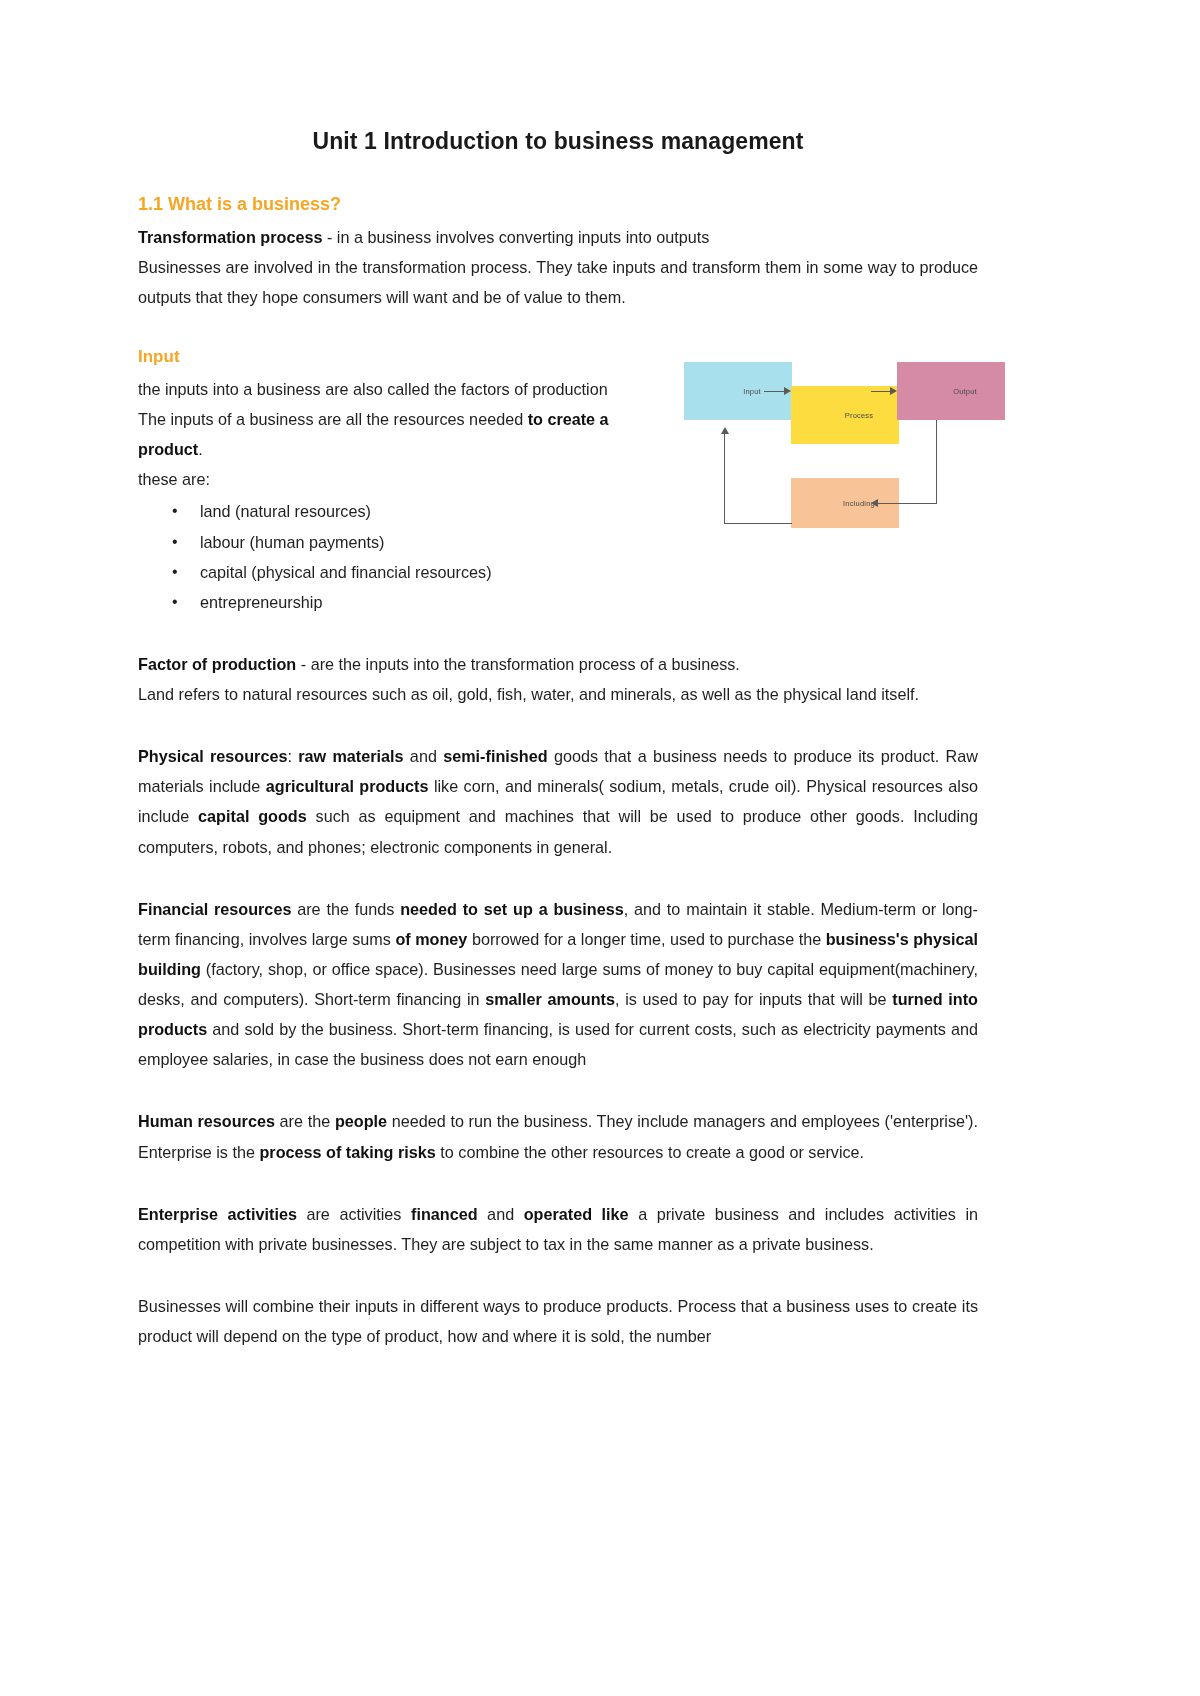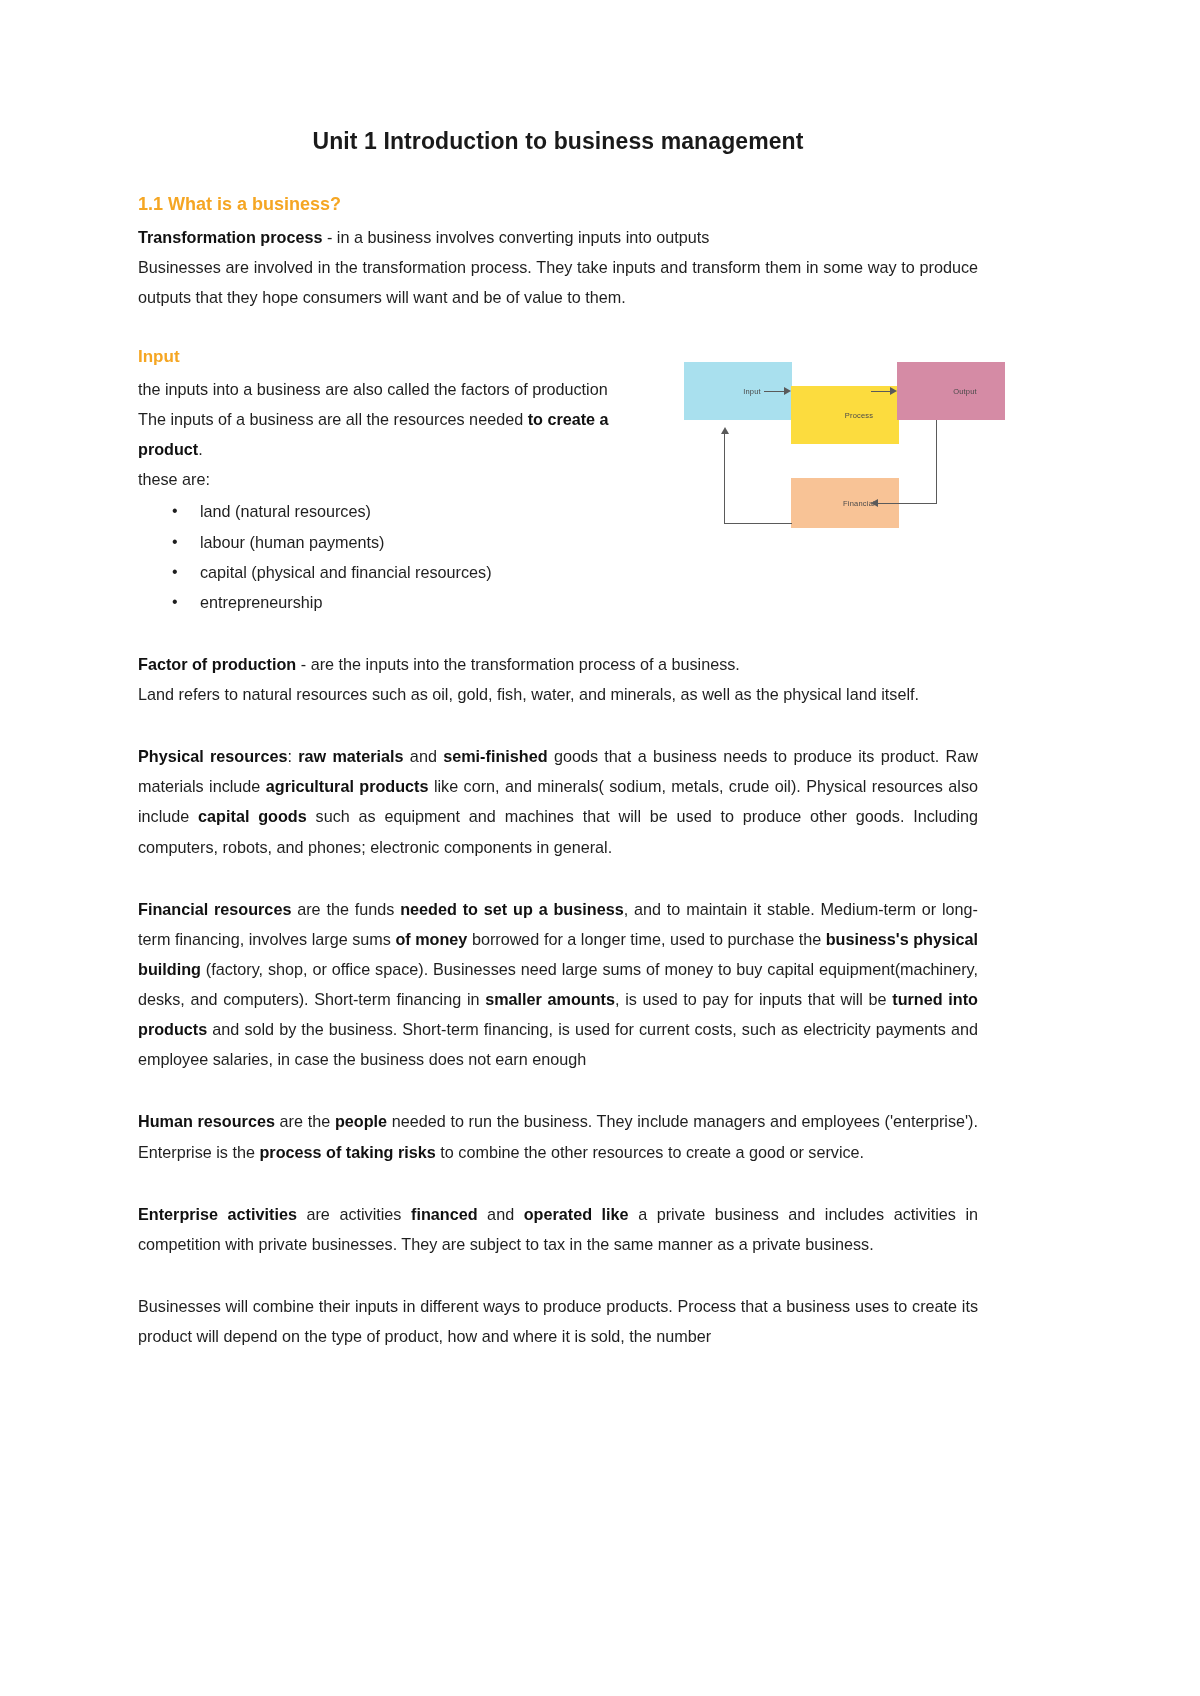--- a/index.html
+++ b/index.html
@@ -148,21 +148,21 @@
 
     <div class="gap-md"></div>
 
     <div class="inputs-wrap clearfix">
 
       <div class="diagram-float">
         <div class="diagram">
           <div class="dbox dbox-input">Input</div>
           <div class="dbox dbox-process">Process</div>
           <div class="dbox dbox-output">Output</div>
-          <div class="dbox dbox-feedback">Financial</div>
+          <div class="dbox dbox-feedback">Including</div>
 
           <div class="dline" style="left:86px; top:40.5px; width:20px; height:1px;"></div>
           <div class="arrow-head ah-right" style="left:106px; top:37px;"></div>
 
           <div class="dline" style="left:193px; top:40.5px; width:19px; height:1px;"></div>
           <div class="arrow-head ah-right" style="left:212px; top:37px;"></div>
 
           <div class="dline" style="left:258px; top:70px; width:1px; height:83px;"></div>
           <div class="dline" style="left:200px; top:152.5px; width:59px; height:1px;"></div>
           <div class="arrow-head ah-left" style="left:193px; top:149px;"></div>

